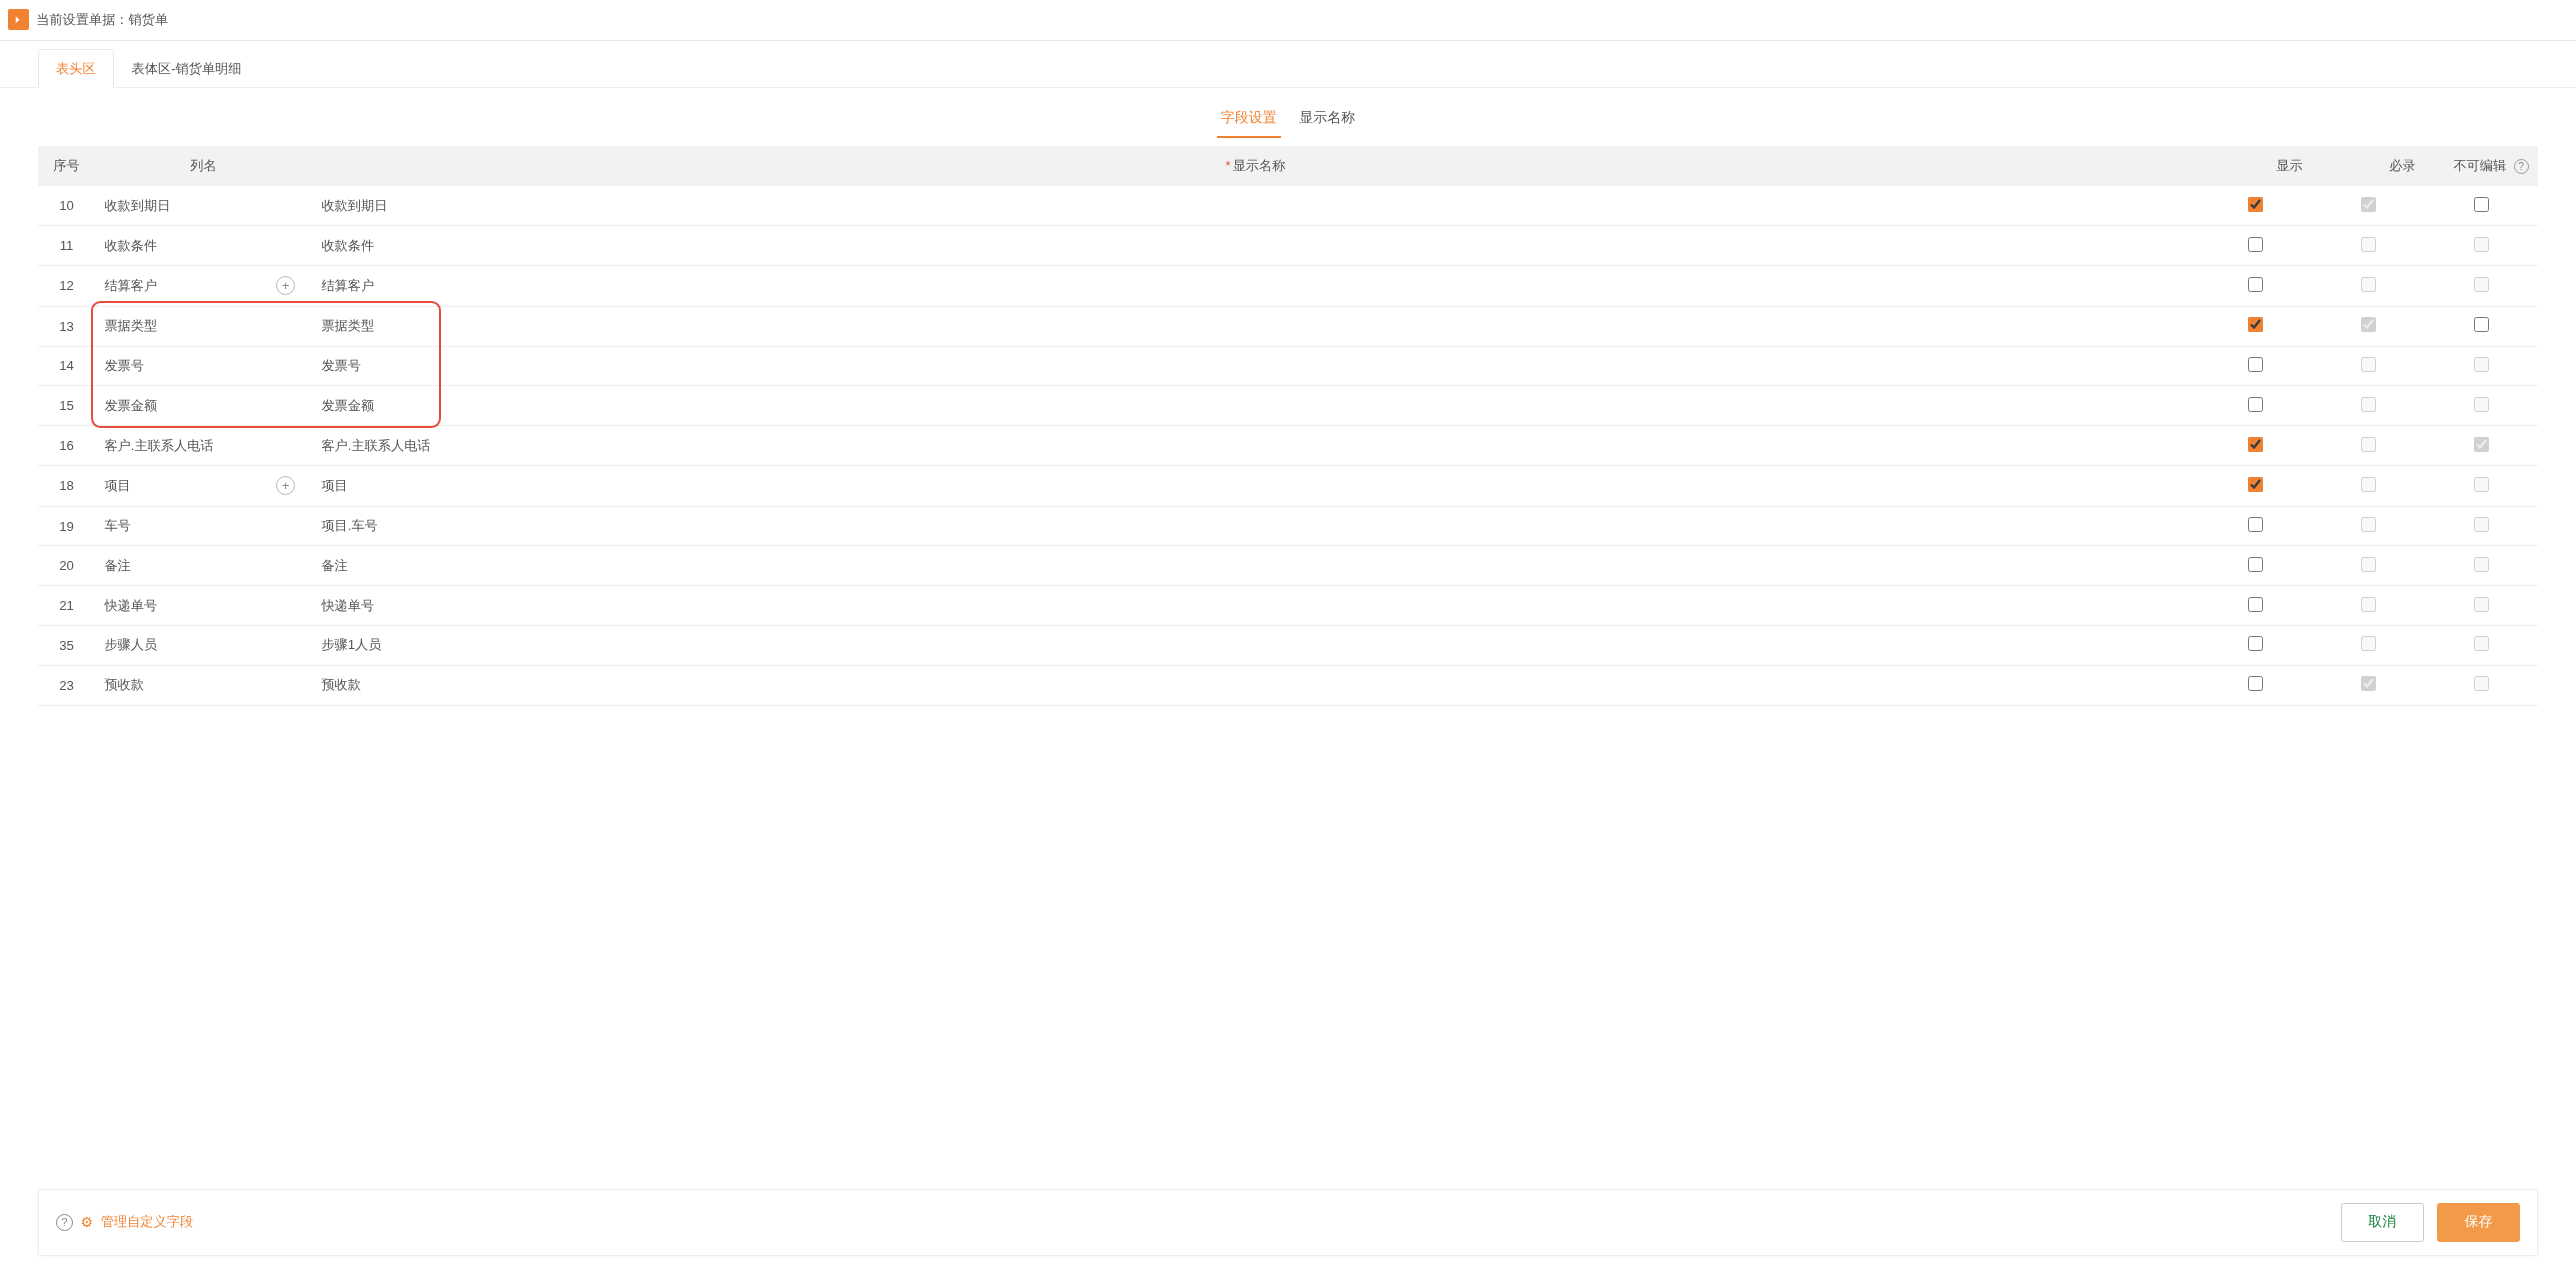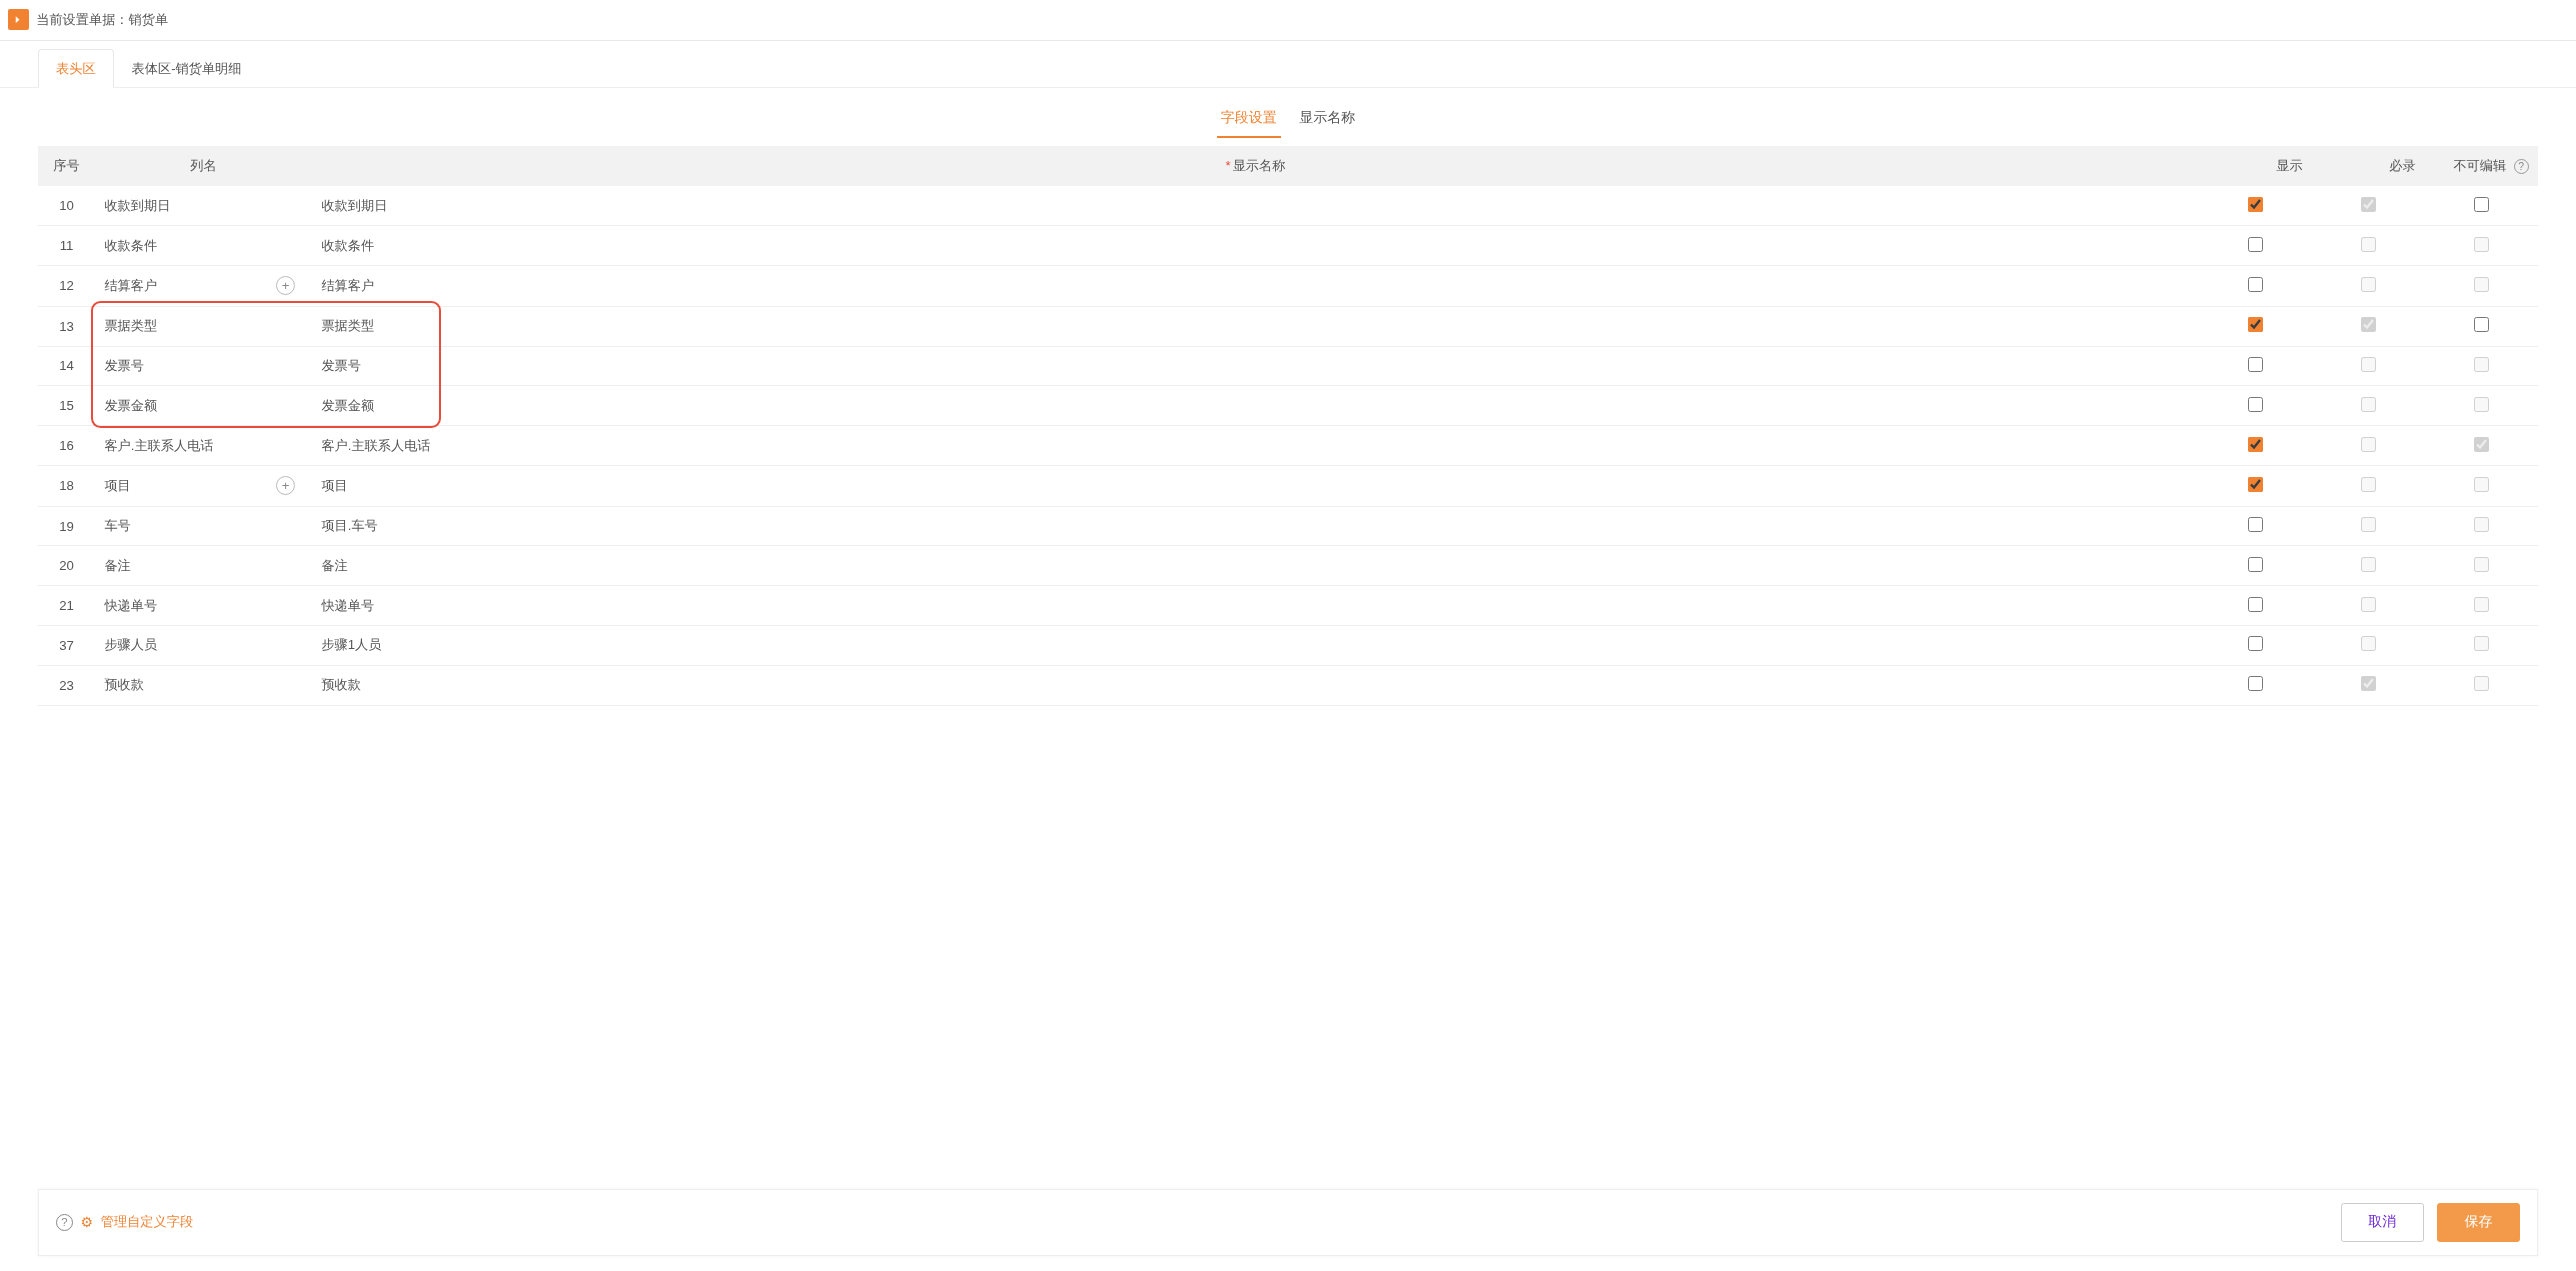--- a/index.html
+++ b/index.html
@@ -41,21 +41,21 @@
 input[type=checkbox]:disabled { cursor: default; }
 
 .red-overlay { position: absolute; border: 2.8px solid #e74c3c; border-radius: 9.4px; pointer-events: none; z-index: 10; }
 
 .footer-bar { position: fixed; bottom: 15px; left: 38px; right: 38px; display: flex; justify-content: space-between; align-items: center; padding: 13.2px 17px; background: #fff; border: 0.9px solid #eee; box-shadow: 0 0 3.8px rgba(0,0,0,.05); }
 .footer-left { display: flex; align-items: center; gap: 7.6px; color: #f08232; }
 .footer-left .q { display: inline-flex; width: 17px; height: 17px; border: 1.4px solid #888; border-radius: 50%; align-items: center; justify-content: center; font-size: 11.3px; color: #888; }
 .footer-left .gear { color: #f08232; font-size: 14px; }
 .footer-left a { color: #f08232; text-decoration: none; font-size: 13.2px; }
 .footer-right { display: flex; gap: 13.2px; }
-.btn { padding: 9.4px 26.5px; font-size: 14px; border-radius: 2.8px; cursor: pointer; border: 0.9px solid #ccc; background: #fff; color: #6d28d9; }
+.btn { padding: 9.4px 26.5px; font-size: 14px; border-radius: 2.8px; cursor: pointer; border: 0.9px solid #ccc; background: #fff; color: #15803d; }
 .btn-primary { background: #f2994a; border-color: #f2994a; color: #fff; }
 
 .body-scroll { padding-bottom: 94px; position: relative; }
 </style>
 </head>
 <body>
 
 <div class="container">
   <div class="header-bar">
     <div class="collapse-btn">
@@ -220,21 +220,21 @@
                 <div class="cellwrap">
                   <span>快递单号</span>
                 </div>
               </td>
               <td>快递单号</td>
               <td class="col-check" style="text-align: center;"><input type="checkbox" style=""></td>
               <td class="col-check" style="text-align: center;"><input type="checkbox" disabled="" style=""></td>
               <td class="col-check" style="text-align: center;"><input type="checkbox" disabled="" style=""></td>
             </tr>
             <tr>
-              <td class="col-seq">37</td>
+              <td class="col-seq">35</td>
               <td class="col-name">
                 <div class="cellwrap">
                   <span>步骤人员</span>
                 </div>
               </td>
               <td>步骤1人员</td>
               <td class="col-check" style="text-align: center;"><input type="checkbox" style=""></td>
               <td class="col-check" style="text-align: center;"><input type="checkbox" disabled="" style=""></td>
               <td class="col-check" style="text-align: center;"><input type="checkbox" disabled="" style=""></td>
             </tr>

